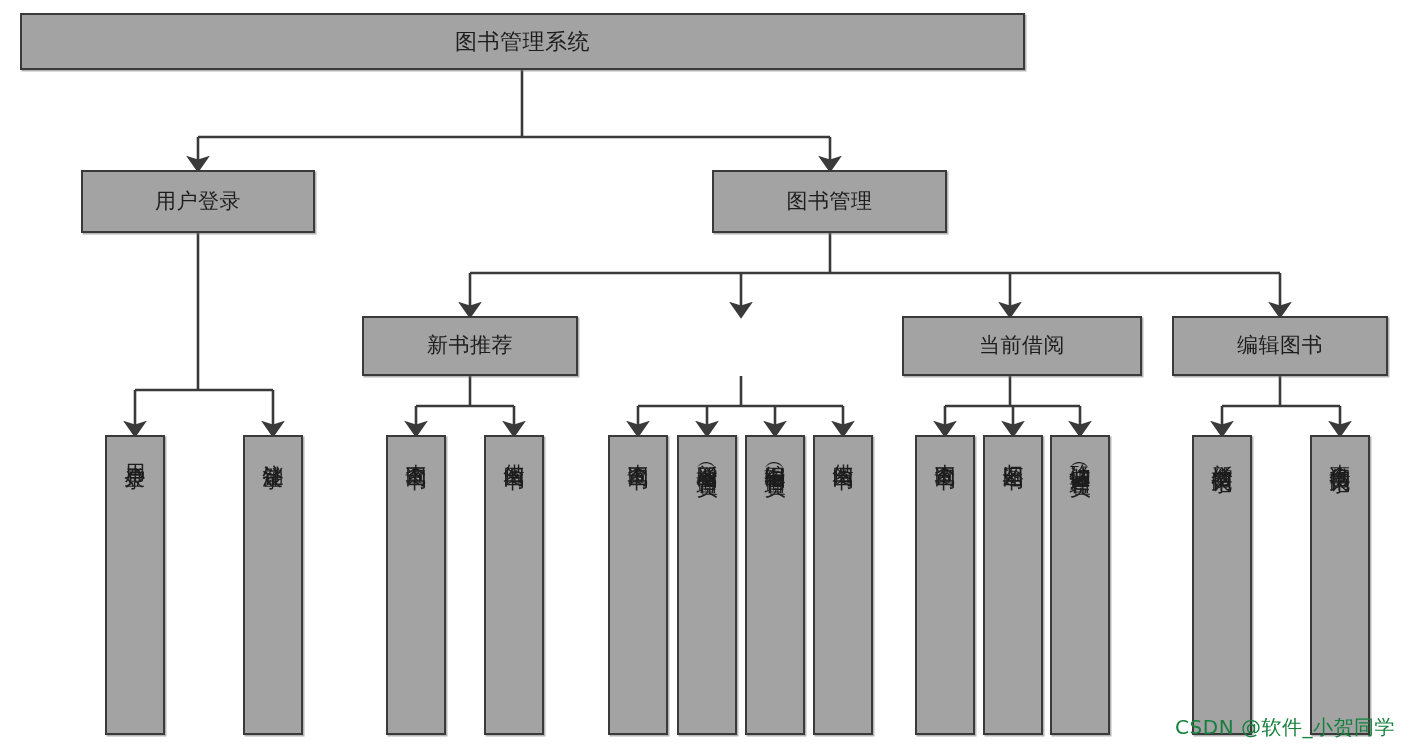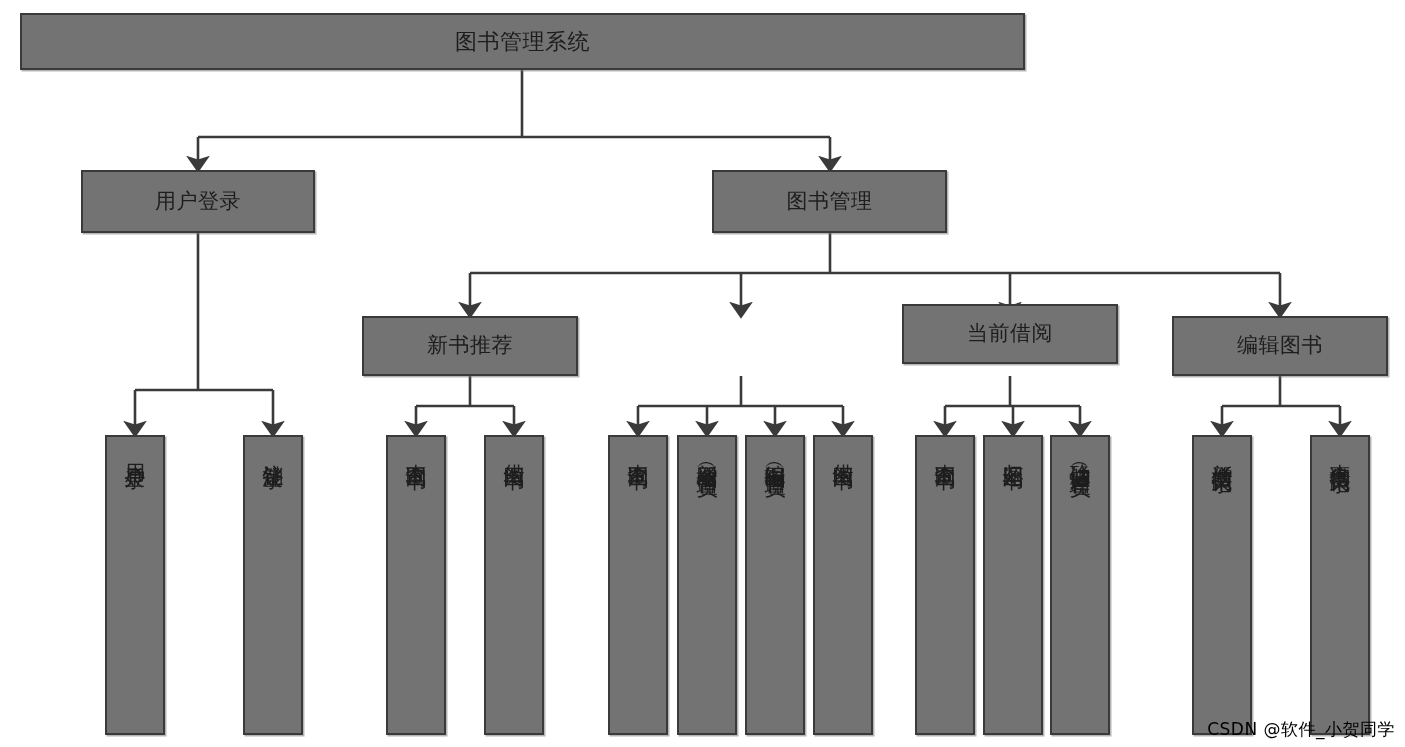--- a/index.html
+++ b/index.html
@@ -22,21 +22,21 @@
     position: absolute;
     left: 0;
     top: 0;
     width: 1405px;
     height: 747px;
     pointer-events: none;
   }
   .node {
     position: absolute;
     box-sizing: border-box;
-    background: #737373;
+    background: #a3a3a3;
     border: 2px solid #3a3a3a;
     box-shadow: 1.5px 1.5px 0 rgba(120,120,120,0.55);
     display: flex;
     align-items: center;
     justify-content: center;
     color: #1d1d1d;
     z-index: 2;
   }
   .node .node-label {
     display: block;
@@ -62,22 +62,22 @@
     text-orientation: upright;
     font-size: 21px;
     line-height: 1.05;
     letter-spacing: 2px;
     max-height: 278px;
   }
   #watermark {
     position: absolute;
     right: 10px;
     bottom: 6px;
-    font-size: 17px;
-    color: #000000;
+    font-size: 20px;
+    color: #15803d;
     letter-spacing: 0.5px;
     z-index: 5;
     white-space: nowrap;
     text-align: center;
   }
 </style>
 </head>
 <body>
 
 <div id="diagram-root">
@@ -139,21 +139,21 @@
   <div class="node horiz" style="left:81px; top:170px; width:234px; height:63px;">
     <span class="node-label">用户登录</span>
   </div>
   <div class="node horiz" style="left:362px; top:316px; width:216px; height:60px;">
     <span class="node-label">新书推荐</span>
   </div>
 
   <div class="node horiz" style="left:712px; top:170px; width:235px; height:63px;">
     <span class="node-label">图书管理</span>
   </div>
-  <div class="node horiz" style="left:902px; top:304px; width:216px; height:60px;">
+  <div class="node horiz" style="left:902px; top:316px; width:240px; height:60px;">
     <span class="node-label">当前借阅</span>
   </div>
   <div class="node horiz" style="left:1172px; top:316px; width:216px; height:60px;">
     <span class="node-label">编辑图书</span>
   </div>
 
   <div class="node vert" style="left:105px; top:435px; width:60px; height:300px;">
     <span class="node-label">用户登录</span>
   </div>
   <div class="node vert" style="left:243px; top:435px; width:60px; height:300px;">

